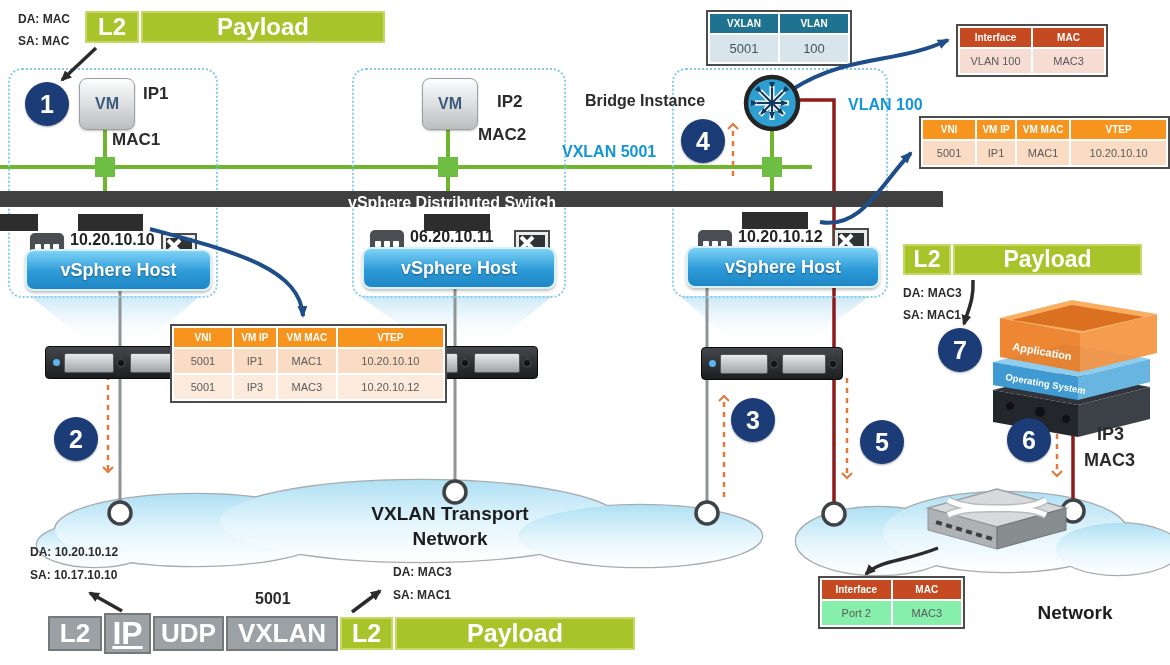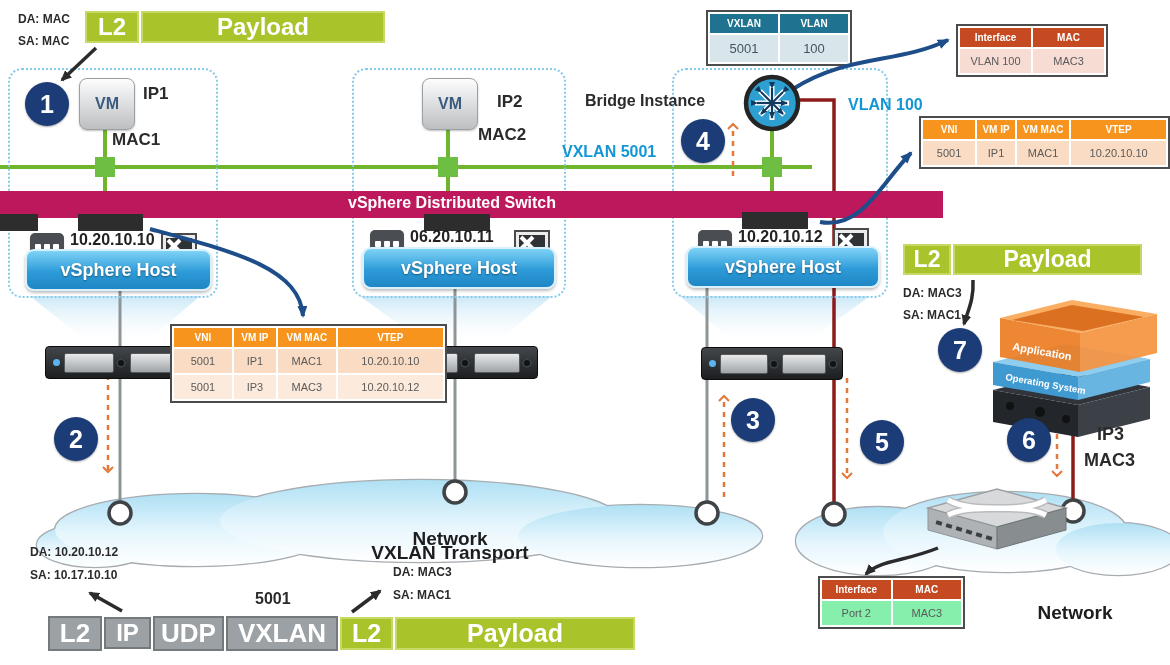--- a/index.html
+++ b/index.html
@@ -19,21 +19,21 @@
         color:#fff;font-weight:bold;font-size:25px;text-align:center;line-height:44px;
         box-shadow:0 1px 2px rgba(0,0,0,.35);}
 
   
   .frame{position:absolute;display:flex;gap:2px;align-items:center;}
   .seg{display:flex;align-items:center;justify-content:center;color:#fff;font-weight:bold;}
   .seg.green{background:#A9C32A;border:2px solid #c6d964;}
   .seg.gray{background:#9BA1A4;border:2px solid #74797c;}
 
   
-  #vds-bar{left:0;top:191px;width:943px;height:27px;background:#be185d;}
+  #vds-bar{left:0;top:191px;width:943px;height:16px;background:#404040;}
   #vds-bar span{position:absolute;left:348px;top:3px;color:#fff;font-weight:bold;font-size:16px;}
 
   
   .group{position:absolute;border:2px dotted #86CBEA;border-radius:14px;}
 
   
   .vm{position:absolute;width:54px;height:50px;border-radius:8px;border:1px solid #9aa0a4;
       background:linear-gradient(#fdfdfd,#d6d8da 60%,#bcbec0);display:flex;align-items:center;
       justify-content:center;font-weight:bold;color:#3b5b7e;font-size:16px;box-shadow:0 1px 2px rgba(0,0,0,.25);}
 
@@ -401,32 +401,32 @@
   <div class="frame" style="left:903px;top:240px;width:239px;height:38px;">
     <div class="seg green" style="width:44px;font-size:23px;">L2</div>
     <div class="seg green" style="flex:1;font-size:23px;">Payload</div>
   </div>
   <div class="lbl" style="left:903px;top:286px;">DA: MAC3</div>
   <div class="lbl" style="left:903px;top:308px;">SA: MAC1</div>
 
   <div class="lbl" style="left:1097px;top:424px;font-size:18px;">IP3</div>
   <div class="lbl" style="left:1084px;top:450px;font-size:18px;">MAC3</div>
 
-  <div class="lbl cloudlbl" style="left:340px;top:503px;width:220px;margin-top:39px;">VXLAN Transport</div>
+  <div class="lbl cloudlbl" style="left:340px;top:503px;width:220px;">VXLAN Transport</div>
   <div class="lbl cloudlbl" style="left:340px;top:528px;width:220px;">Network</div>
   <div class="lbl cloudlbl" style="left:1000px;top:602px;width:150px;">Network</div>
 
   <div class="lbl" style="left:30px;top:545px;">DA: 10.20.10.12</div>
   <div class="lbl" style="left:30px;top:568px;">SA: 10.17.10.10</div>
   <div class="lbl" style="left:255px;top:590px;font-size:16px;">5001</div>
   <div class="lbl" style="left:393px;top:565px;">DA: MAC3</div>
   <div class="lbl" style="left:393px;top:588px;">SA: MAC1</div>
   <div class="frame" style="left:48px;top:612px;width:587px;height:42px;">
     <div class="seg gray" style="width:50px;font-size:26px;">L2</div>
-    <div class="seg gray" style="width:43px;font-size:24px;">IP</div>
+    <div class="seg gray" style="width:43px;font-size:32px;text-decoration:underline;">IP</div>
     <div class="seg gray" style="width:67px;font-size:26px;">UDP</div>
     <div class="seg gray" style="width:108px;font-size:26px;">VXLAN</div>
     <div class="seg green" style="width:49px;font-size:25px;">L2</div>
     <div class="seg green" style="flex:1;font-size:25px;">Payload</div>
   </div>
 
   <div class="step" style="left:25px;top:82px;">1</div>
   <div class="step" style="left:54px;top:417px;">2</div>
   <div class="step" style="left:731px;top:398px;">3</div>
   <div class="step" style="left:681px;top:119px;">4</div>

